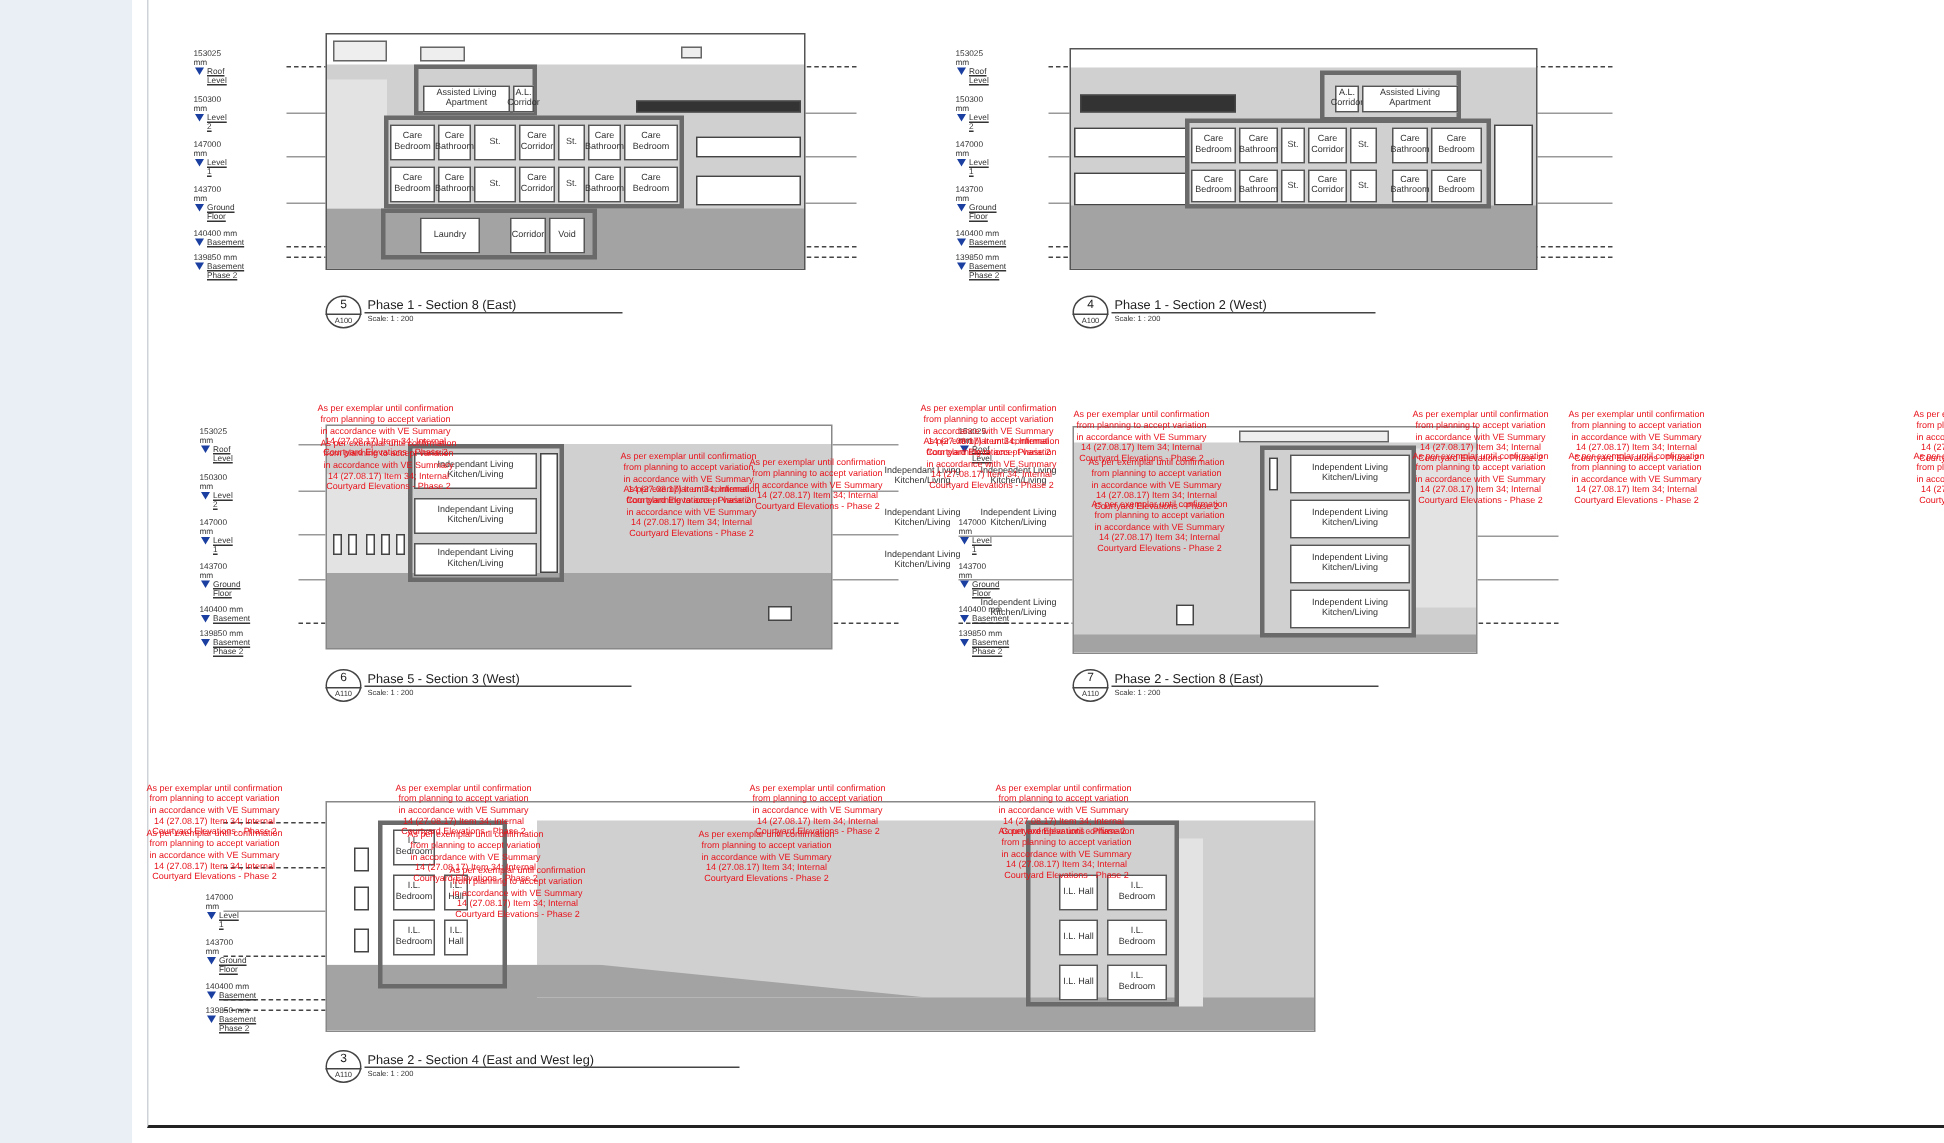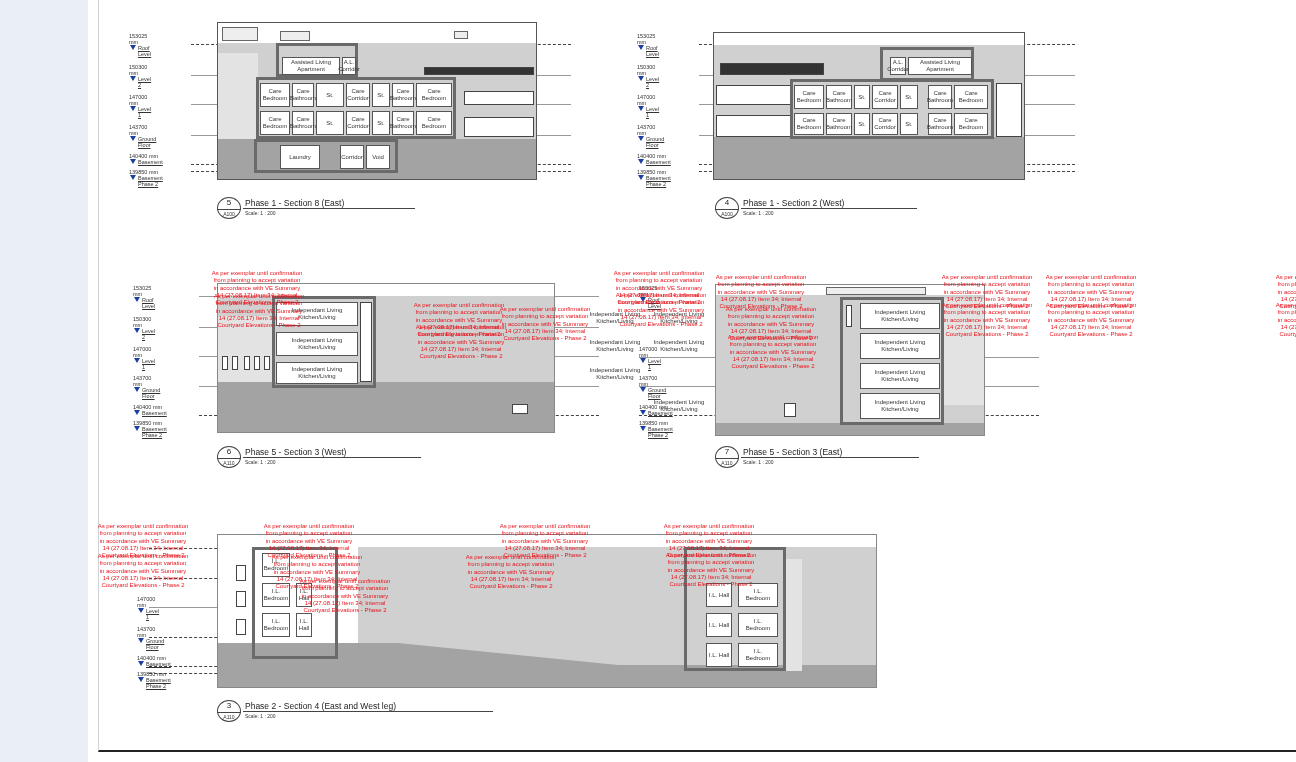--- a/index.html
+++ b/index.html
@@ -408,21 +408,21 @@
     <div class="note" style="left:1172px;top:302px;">As per exemplar until confirmation
 from planning to accept variation
 in accordance with VE Summary
 14 (27.08.17) Item 34; Internal
 Courtyard Elevations - Phase 2</div>
 
     <div class="title" style="left:616px;top:446px;">
       <div class="bubble"></div>
       <div class="num">7</div>
       <div class="sheetref">A110</div>
-      <div class="name">Phase 5 - Section 3 (East)</div>
+      <div class="name">Phase 2 - Section 8 (East)</div>
       <div class="rule" style="width:178px;"></div>
       <div class="scale">Scale: 1 : 200</div>
     </div>
   </div>
 
   <div class="view" style="left:0;top:0;">
     <div class="dash" style="left:50px;top:548px;width:700px;"></div>
     <div class="dash" style="left:50px;top:578px;width:700px;"></div>
     <div class="solid" style="left:50px;top:607px;width:700px;"></div>
     <div class="dash" style="left:50px;top:637px;width:700px;"></div>

